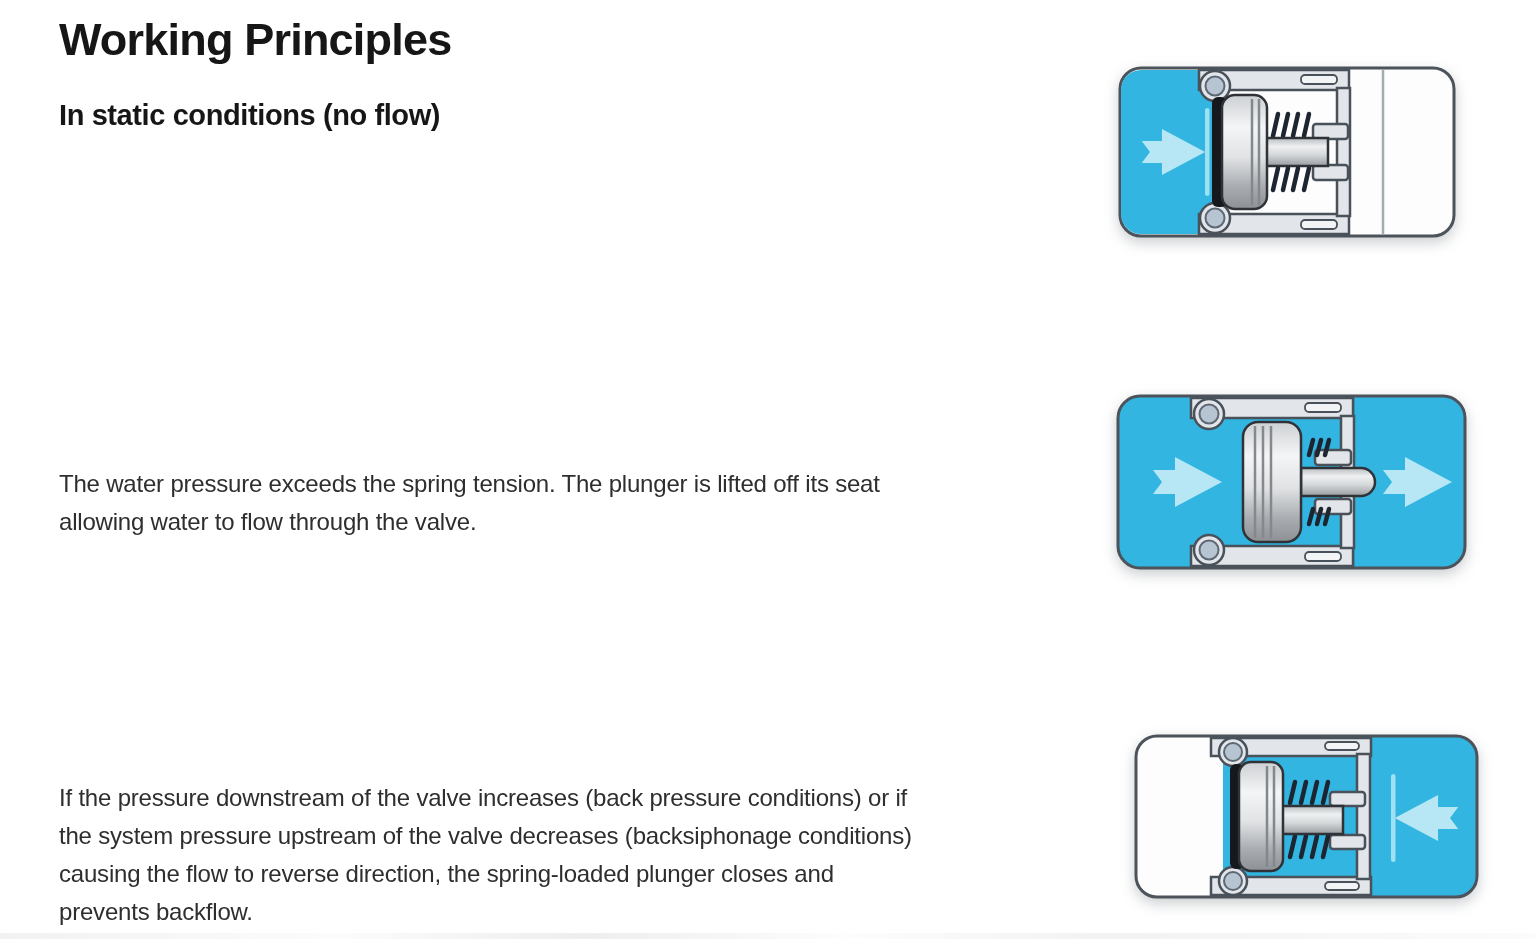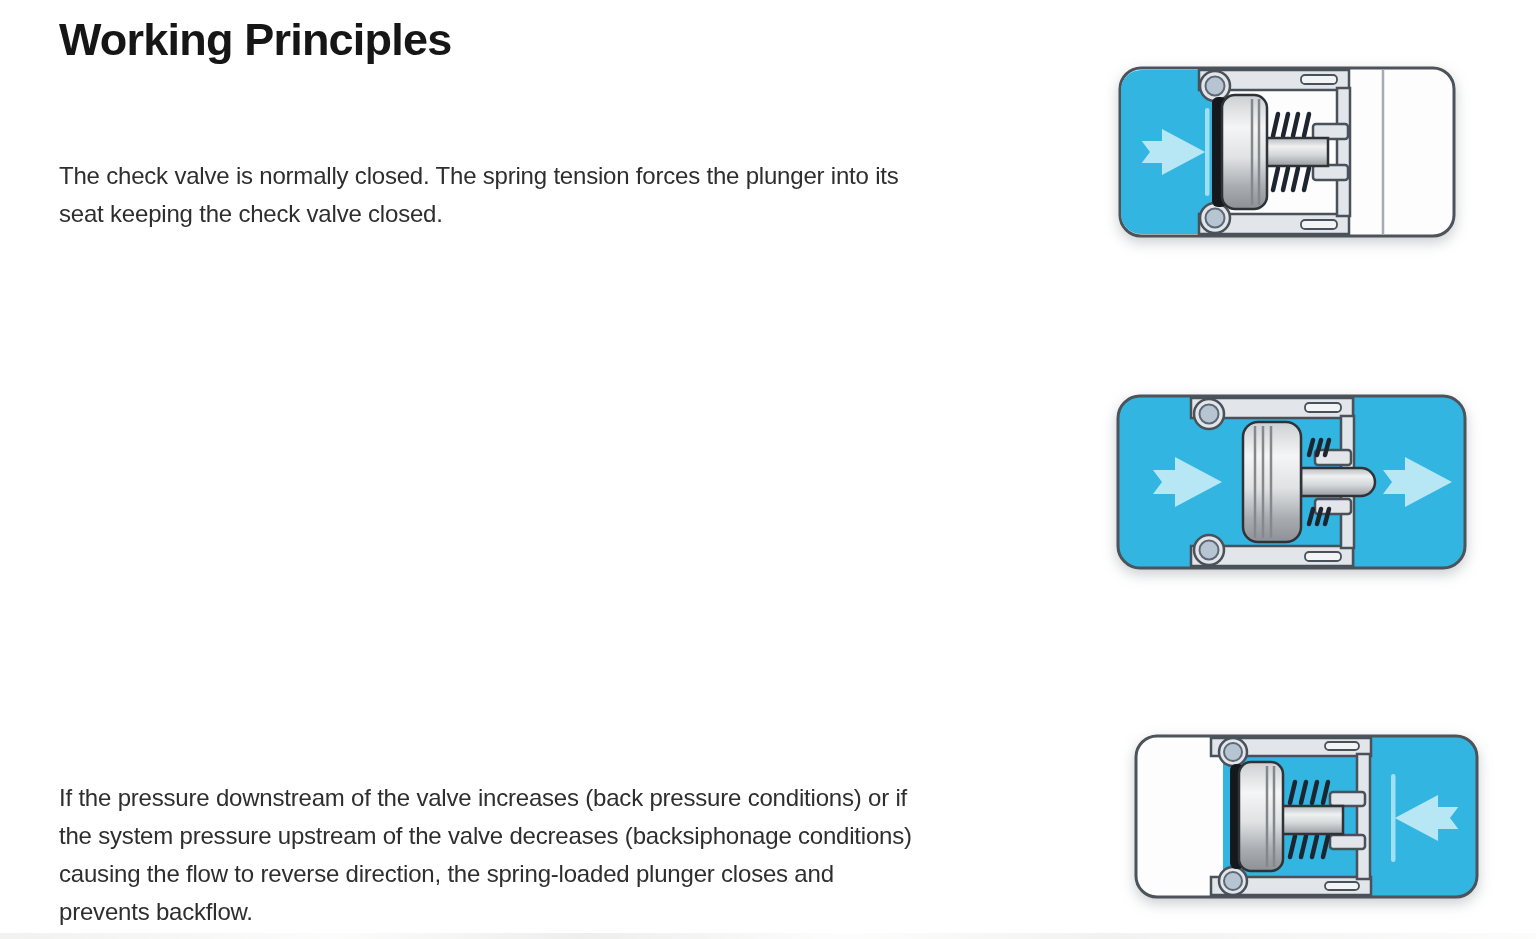--- a/index.html
+++ b/index.html
@@ -36,22 +36,21 @@
       rgba(175,175,172,.16) 72%,rgba(210,210,206,.08));
   }
 </style>
 </head>
 <body style="background: rgb(255, 255, 255);">
 
 <div class="page">
 
   <h1 class="title">Working Principles</h1>
 
-  <p class="sec-body s1b">The check valve is normally closed. The spring tension forces the plunger into its
-seat keeping the check valve closed.</p>
+  <h2 class="sec-heading s1h">In static conditions (no flow)</h2>
   <div class="fig f1">
     <svg viewBox="0 0 340 176" width="340" height="176">
       <defs>
         <linearGradient id="gmetal" x1="0" y1="0" x2="0" y2="1">
           <stop offset="0" stop-color="#cdd0d3"></stop>
             <stop offset="0.28" stop-color="#f4f5f6"></stop>
           <stop offset="0.55" stop-color="#e0e2e4"></stop>
             <stop offset="0.8" stop-color="#a9adb1"></stop>
           <stop offset="1" stop-color="#8d9195"></stop>
         </linearGradient>
@@ -86,20 +85,22 @@
       </g>
       <rect x="95" y="33" width="15" height="110" rx="6" fill="var(--seal)"></rect>
       <g stroke="var(--metal-stroke)" stroke-width="2.5">
         <rect x="147" y="74" width="64" height="28" fill="url(#gstem)"></rect>
         <rect x="105" y="31" width="45" height="114" rx="13" fill="url(#gmetal)"></rect>
         <path d="M135,35 V141 M142,35 V141" stroke="#83888d" stroke-width="2.5" fill="none"></path>
       </g>
     </svg>
   </div>
 
+  <p class="sec-body s2b">The water pressure exceeds the spring tension. The plunger is lifted off its seat
+allowing water to flow through the valve.</p>
   <div class="fig f2">
     <svg viewBox="0 0 353 180" width="353" height="180">
       <rect x="3" y="4" width="347" height="172" rx="22" fill="var(--water)" stroke="var(--casing-stroke)" stroke-width="3"></rect>
       <line x1="238" y1="5" x2="238" y2="175" stroke="rgba(18,58,78,0.55)" stroke-width="2.5"></line>
       <path transform="translate(72,90)" d="M-34,-12 H-12 V-25 L35,0 L-12,25 V12 H-34 L-25,0 Z" fill="var(--arrow)"></path>
       <path transform="translate(302,90)" d="M-34,-12 H-12 V-25 L35,0 L-12,25 V12 H-34 L-25,0 Z" fill="var(--arrow)"></path>
       <g fill="var(--clamp)" stroke="var(--clamp-stroke)" stroke-width="2.5">
         <rect x="76" y="6" width="162" height="20"></rect>
         <rect x="76" y="154" width="162" height="20"></rect>
         <rect x="226" y="24" width="13" height="132"></rect>

